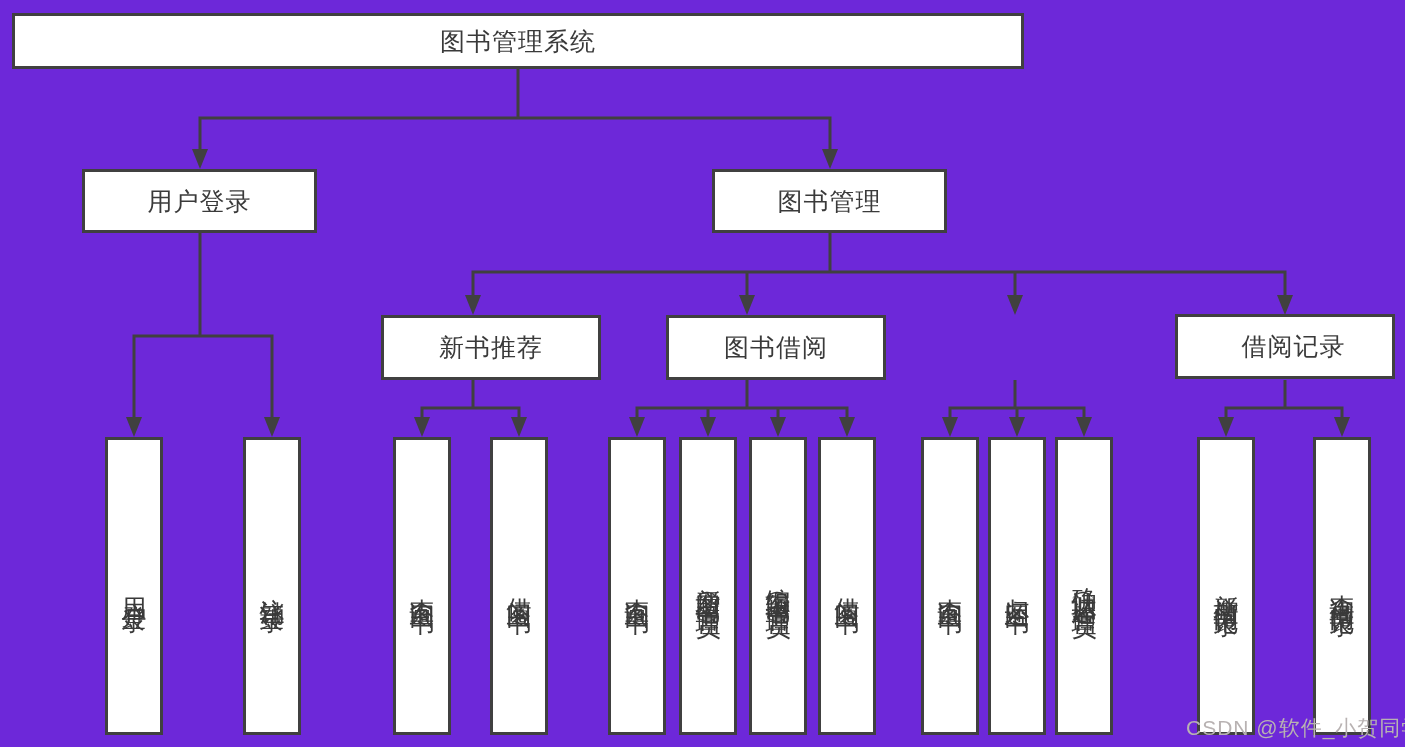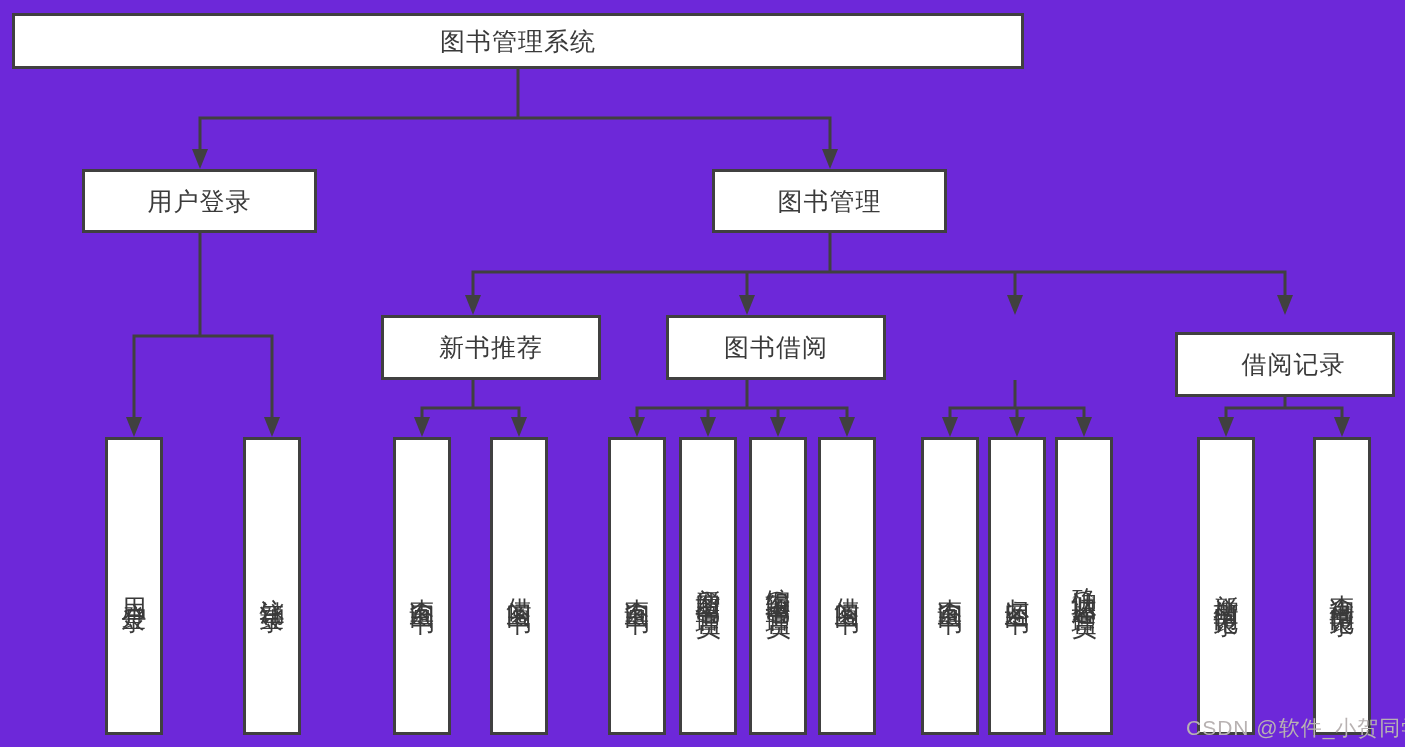--- a/index.html
+++ b/index.html
@@ -107,21 +107,21 @@
   <div class="box hbox" style="left:712px; top:169px; width:235px; height:64px;">
     <span>图书管理</span>
   </div>
 
   <div class="box hbox" style="left:381px; top:315px; width:220px; height:65px;">
     <span>新书推荐</span>
   </div>
   <div class="box hbox" style="left:666px; top:315px; width:220px; height:65px;">
     <span>图书借阅</span>
   </div>
-  <div class="box hbox" style="left:1175px; top:332px; width:220px; height:65px;padding-left:17px;">
+  <div class="box hbox" style="left:1175px; top:314px; width:220px; height:65px;padding-left:17px;">
     <span>借阅记录</span>
   </div>
 
   <div class="box vbox" style="left:105px; top:437px; width:58px; height:298px;">
     <span class="vtext">用户登录</span>
   </div>
   <div class="box vbox" style="left:243px; top:437px; width:58px; height:298px;">
     <span class="vtext">注销登录</span>
   </div>
 

